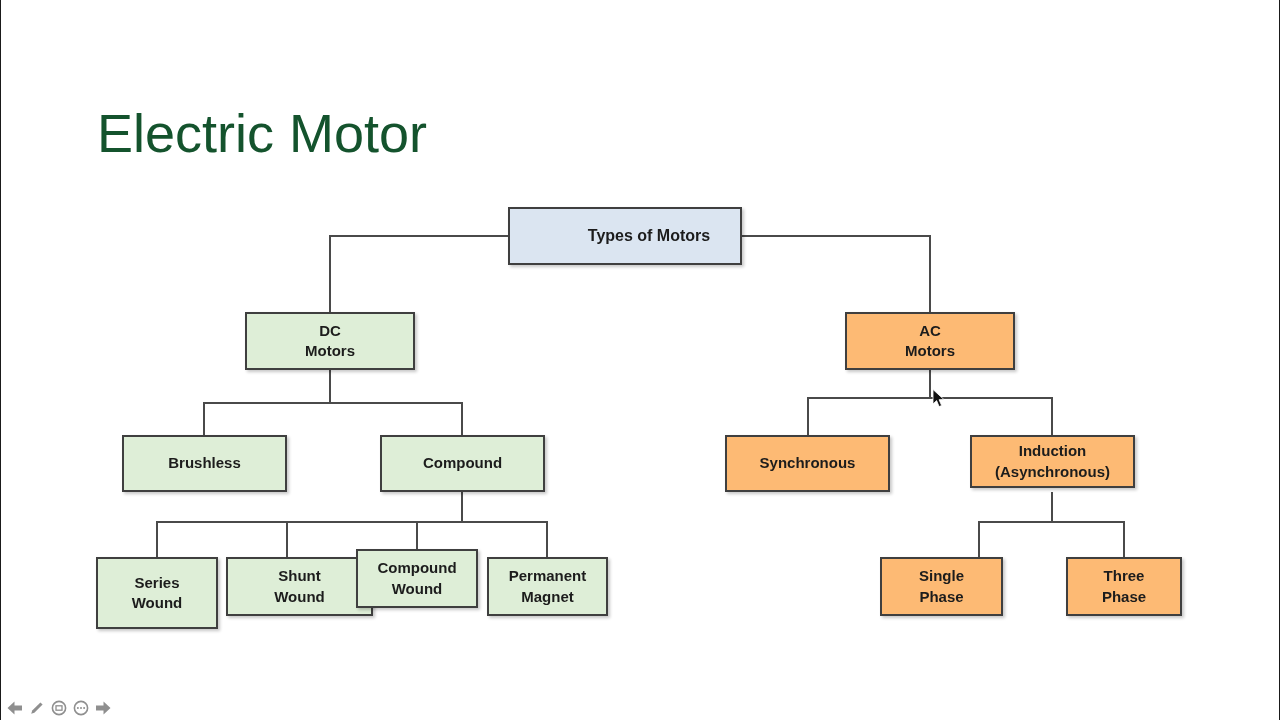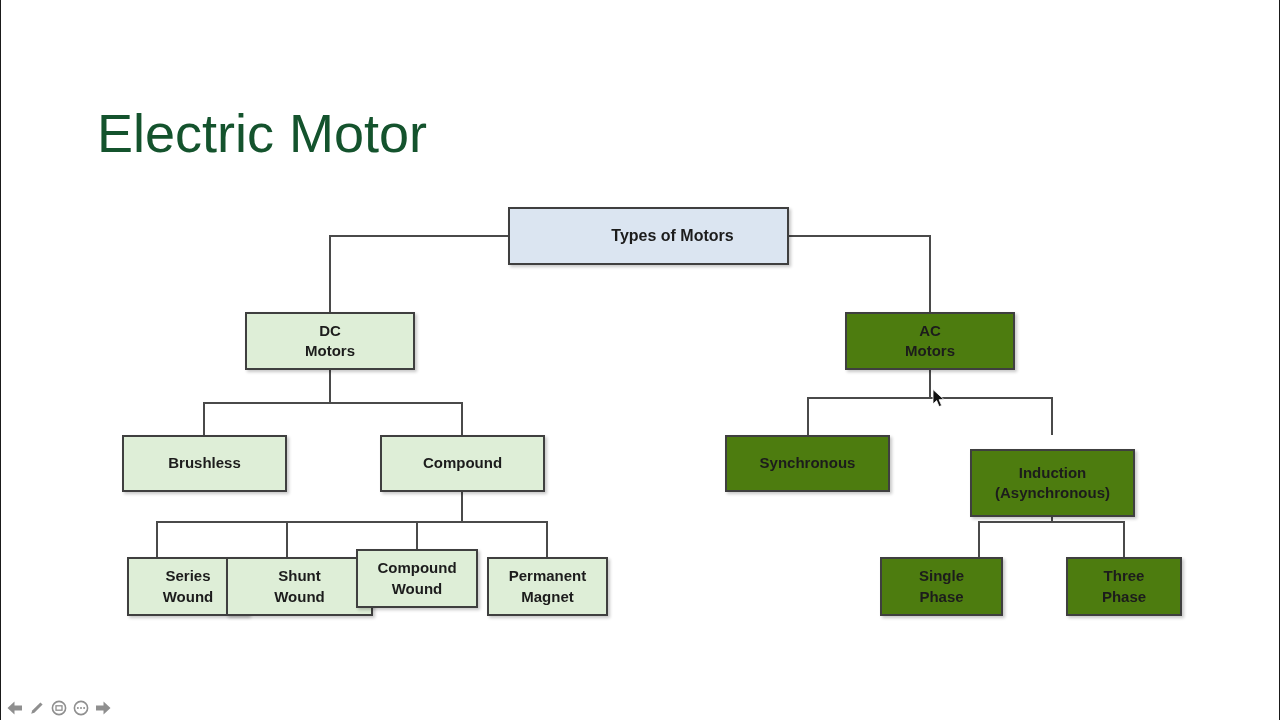--- a/index.html
+++ b/index.html
@@ -24,30 +24,30 @@
     position:absolute;box-sizing:border-box;
     border:2px solid #3f3f3f;
     box-shadow:2px 2px 3px rgba(0,0,0,0.22);
     display:flex;align-items:center;justify-content:center;
     text-align:center;
     font-size:15px;font-weight:bold;color:#1c1c1c;
     line-height:1.35;white-space:pre-line;
   }
   .fill-blue{background:#dbe5f1;}
   .fill-green{background:#deeed7;text-align:center;}
-  .fill-yellow{background:#4d7c0f;}
+  .fill-yellow{background:#fdba74;}
 
-  .n-root{left:508px;top:207px;width:281px;height:58px;font-size:16px;padding-left:48px;}
+  .n-root{left:508px;top:207px;width:234px;height:58px;font-size:16px;padding-left:48px;}
   .n-dc{left:245px;top:312px;width:170px;height:58px;}
   .n-ac{left:845px;top:312px;width:170px;height:58px;}
   .n-brushless{left:122px;top:435px;width:165px;height:57px;}
   .n-brushed{left:380px;top:435px;width:165px;height:57px;}
   .n-synchronous{left:725px;top:435px;width:165px;height:57px;}
-  .n-induction{left:970px;top:449px;width:165px;height:68px;}
-  .n-series{left:96px;top:557px;width:122px;height:59px;margin-left:31px;}
+  .n-induction{left:970px;top:435px;width:165px;height:53px;}
+  .n-series{left:96px;top:557px;width:122px;height:72px;}
   .n-shunt{left:226px;top:557px;width:147px;height:59px;}
   .n-compound{left:356px;top:549px;width:122px;height:59px;}
   .n-permanent{left:487px;top:557px;width:121px;height:59px;}
   .n-single{left:880px;top:557px;width:123px;height:59px;}
   .n-three{left:1066px;top:557px;width:116px;height:59px;}
 
   .mouse-cursor{position:absolute;left:932px;top:389px;width:14px;height:20px;}
 
   .presenter-toolbar{
     position:absolute;left:6px;bottom:3px;height:18px;

